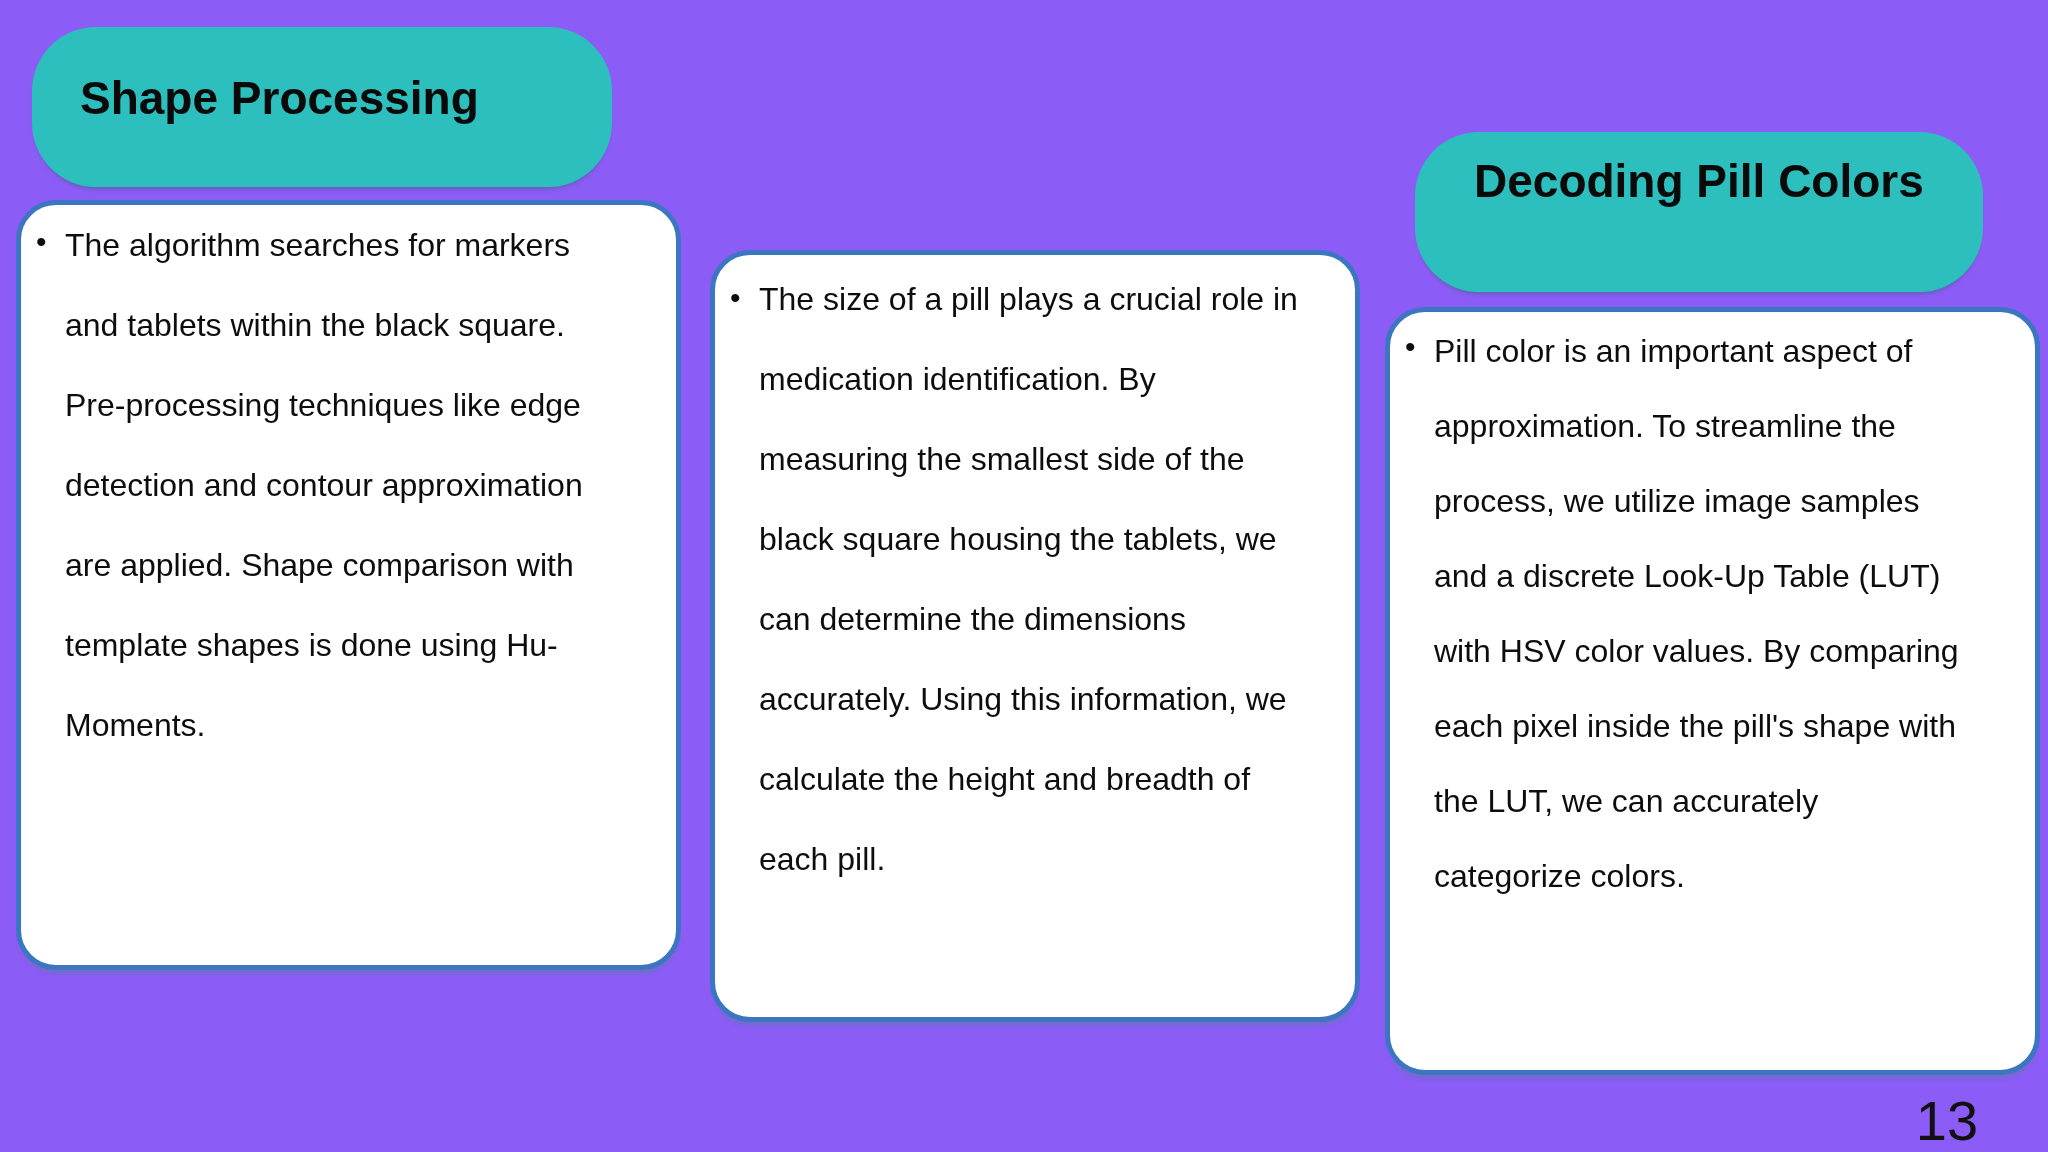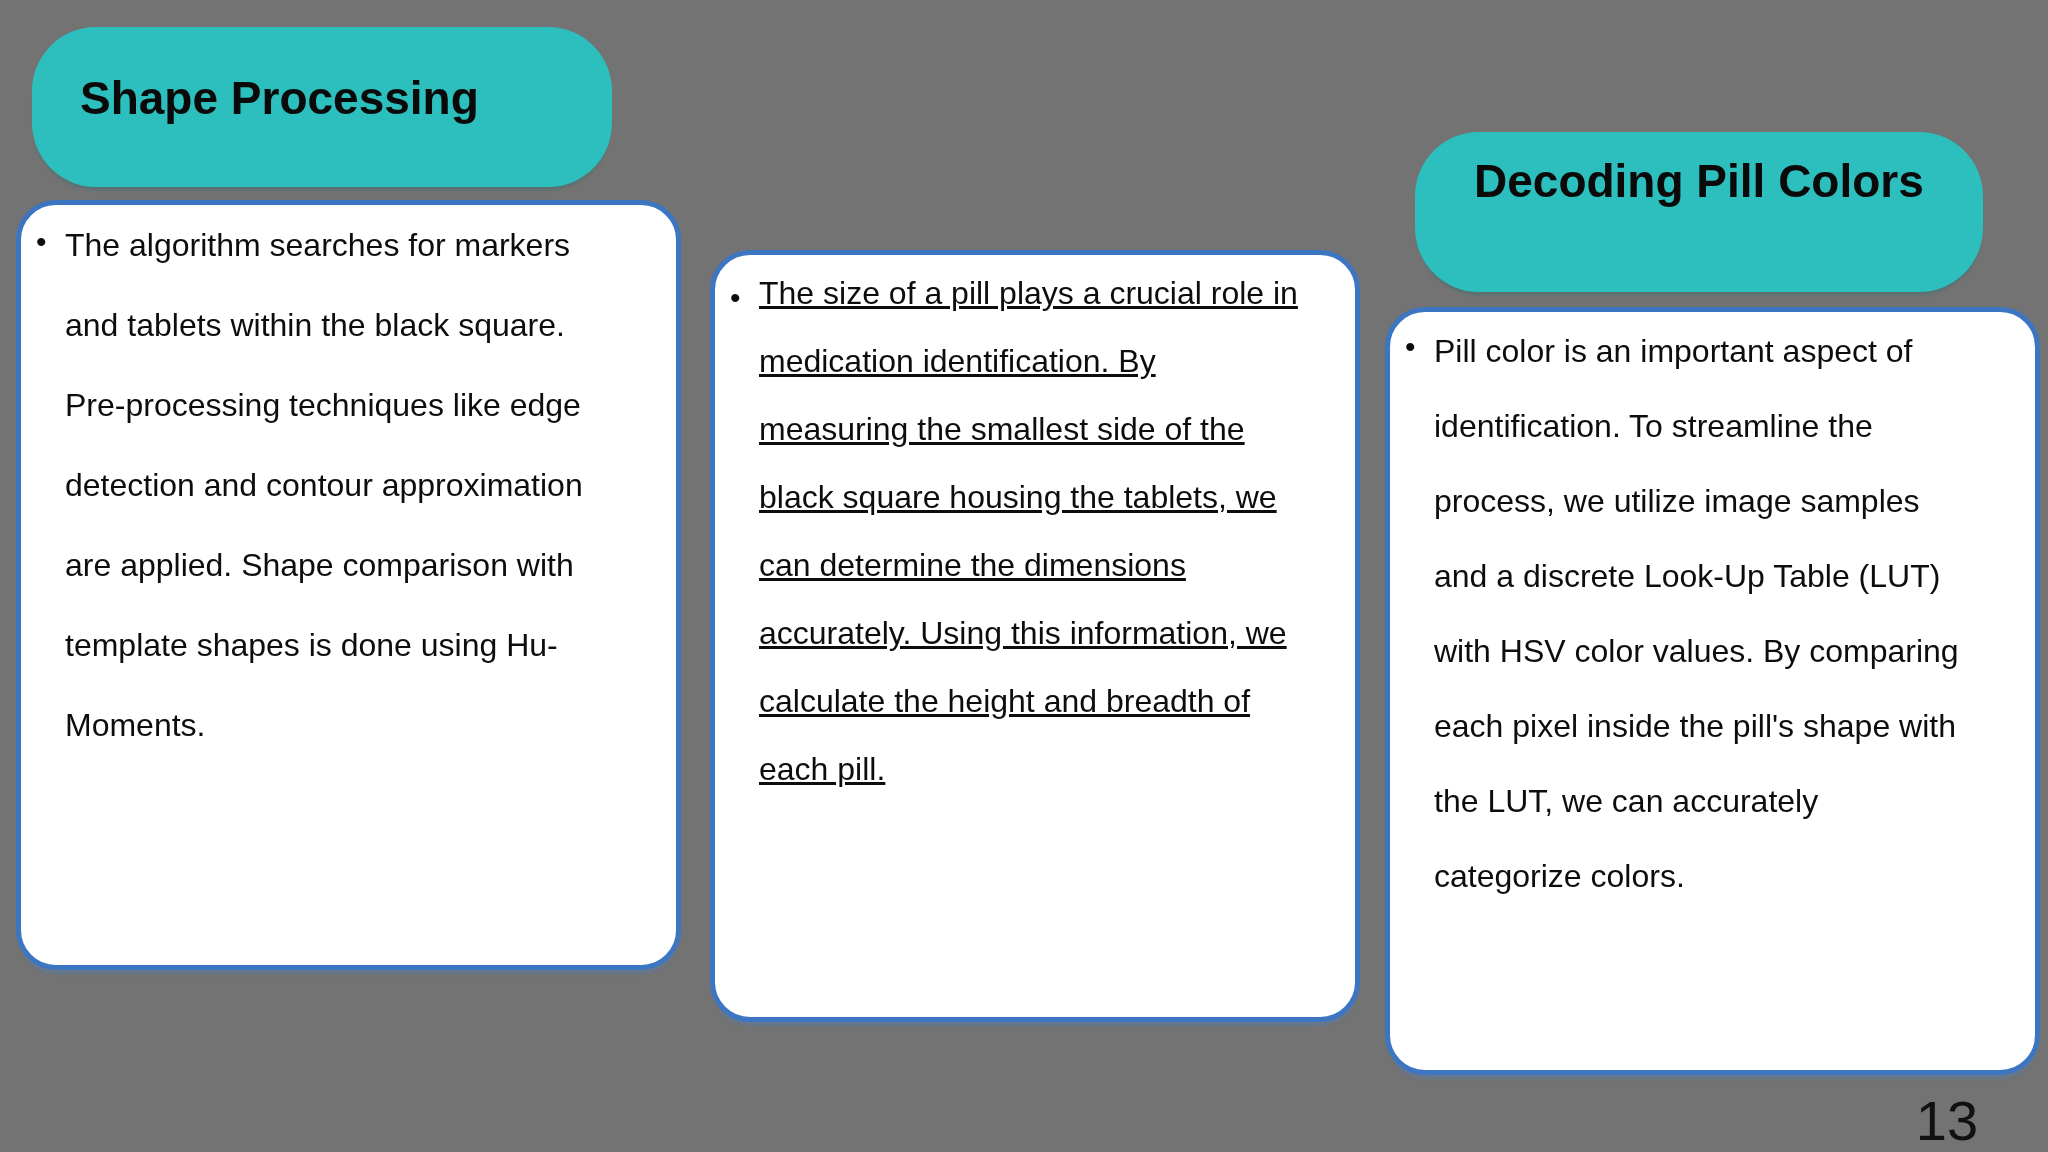--- a/index.html
+++ b/index.html
@@ -4,21 +4,21 @@
 <style>
   html, body {
     margin: 0;
     padding: 0;
     background: #ffffff;
   }
   #slide {
     position: relative;
     width: 2048px;
     height: 1152px;
-    background: #737373;
+    background: #8b5cf6;
     overflow: hidden;
     font-family: "Liberation Sans", "DejaVu Sans", sans-serif;
     color: #0d0d0d;
   }
   .header-pill {
     position: absolute;
     background: #2dbfbd;
     border-radius: 64px;
     box-sizing: border-box;
     box-shadow: 0 5px 3px -2px rgba(40, 110, 110, 0.35);
@@ -49,21 +49,21 @@
     color: #0d0d0d;
   }
   
   #pill-1 { left: 32px;  top: 27px;  width: 580px; height: 160px; padding: 42px 28px 0 48px; }
   #box-1  { left: 16px;  top: 200px; width: 665px; height: 770px; }
   #text-1 { padding: 0 56px 0 44px; line-height: 80px; }
   #bullet-1 { left: 15px; top: 20px; }
   
   #pill-2 { left: 720px; top: 63px;  width: 612px; height: 162px; padding: 24px 28px 0 50px; }
   #box-2  { left: 710px; top: 250px; width: 650px; height: 772px; }
-  #text-2 { padding: 4px 46px 0 44px; line-height: 68px; text-decoration: underline; }
+  #text-2 { padding: 4px 46px 0 44px; line-height: 80px; }
   #bullet-2 { left: 15px; top: 26px; }
   
   #pill-3 { left: 1415px; top: 132px; width: 568px; height: 160px; padding: 20px 28px 0 59px; }
   #box-3  { left: 1385px; top: 307px; width: 655px; height: 768px; }
   #text-3 { padding: 2px 61px 0 44px; line-height: 75px; }
   #bullet-3 { left: 15px; top: 18px; }
 
   #page-number {
     position: absolute;
     left: 1912px;
@@ -90,18 +90,18 @@
   <div id="box-2" class="body-box">
     <span id="bullet-2" class="bullet">•</span>
     <div id="text-2" class="body-text">The size of a pill plays a crucial role in medication identification. By measuring the smallest side of the black square housing the tablets, we can determine the dimensions accurately. Using this information, we calculate the height and breadth of each pill.</div>
   </div>
 
   <div id="pill-3" class="header-pill">
     <div class="header-label">Decoding Pill Colors</div>
   </div>
   <div id="box-3" class="body-box">
     <span id="bullet-3" class="bullet">•</span>
-    <div id="text-3" class="body-text">Pill color is an important aspect of identification. To streamline the process, we utilize image samples and a discrete Look-Up Table (LUT) with HSV color values. By comparing each pixel inside the pill's shape with the LUT, we can accurately categorize colors.</div>
+    <div id="text-3" class="body-text">Pill color is an important aspect of approximation. To streamline the process, we utilize image samples and a discrete Look-Up Table (LUT) with HSV color values. By comparing each pixel inside the pill's shape with the LUT, we can accurately categorize colors.</div>
   </div>
 
   <div id="page-number">13</div>
 
 </div>
 
 </body></html>

